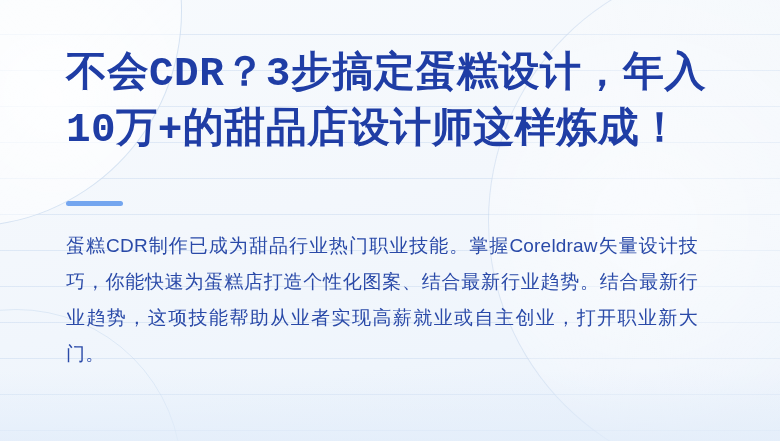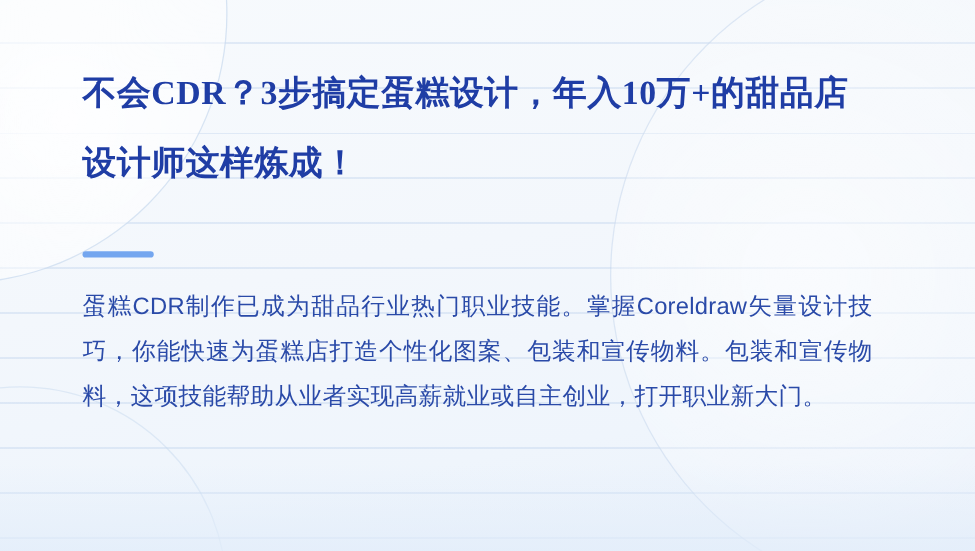--- a/index.html
+++ b/index.html
@@ -85,23 +85,23 @@
     width: 640px;
     height: 441px;
   }
 
   .title {
     position: absolute;
     top: 46px;
     left: 0;
     width: 640px;
     margin: 0;
-    font-family: Liberation Serif, serif;
+    font-family: Liberation Mono, monospace;
     font-weight: bold;
-    font-size: 27px;
+    font-size: 41px;
     line-height: 56px;
     letter-spacing: 0.5px;
     color: #1f3da5;
     white-space: pre-line;
   }
 
   .divider {
     position: absolute;
     left: 0;
     top: 201px;
@@ -135,16 +135,16 @@
   <div class="arc arc-right"></div>
   <div class="arc arc-bottom"></div>
   <div class="bottom-band"></div>
 
   <div class="content">
 
     <h1 class="title">不会CDR？3步搞定蛋糕设计，年入10万+的甜品店设计师这样炼成！</h1>
 
     <div class="divider"></div>
 
-    <p class="body-text">蛋糕CDR制作已成为甜品行业热门职业技能。掌握Coreldraw矢量设计技巧，你能快速为蛋糕店打造个性化图案、包装和宣传物料。包装和宣传物料，这项技能帮助从业者实现高薪就业或自主创业，打开职业新大门。</p>
+    <p class="body-text">蛋糕CDR制作已成为甜品行业热门职业技能。掌握Coreldraw矢量设计技巧，你能快速为蛋糕店打造个性化图案、结合最新行业趋势。结合最新行业趋势，这项技能帮助从业者实现高薪就业或自主创业，打开职业新大门。</p>
 
   </div>
 </div>
 
 </body></html>

